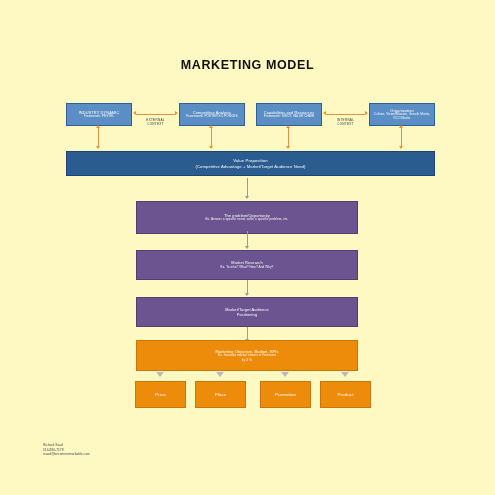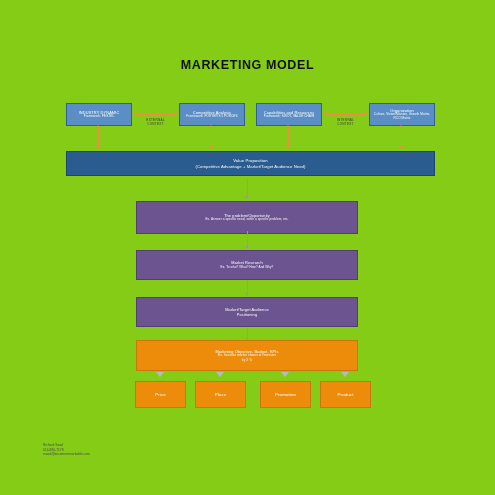--- a/index.html
+++ b/index.html
@@ -9,21 +9,21 @@
     background: #ffffff;
   }
   body {
     font-family: "Liberation Sans", sans-serif;
     -webkit-font-smoothing: antialiased;
   }
   #page {
     position: relative;
     width: 495px;
     height: 495px;
-    background: #84cc16;
+    background: #fef9c3;
     overflow: hidden;
   }
 
   
   #title {
     position: absolute;
     left: 0;
     top: 58px;
     width: 495px;
     text-align: center;

